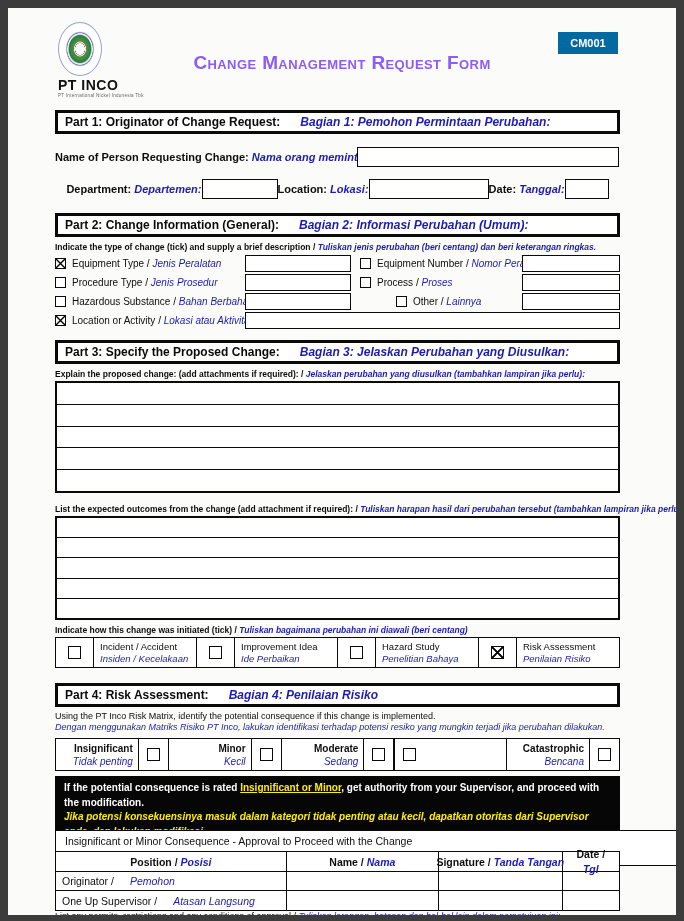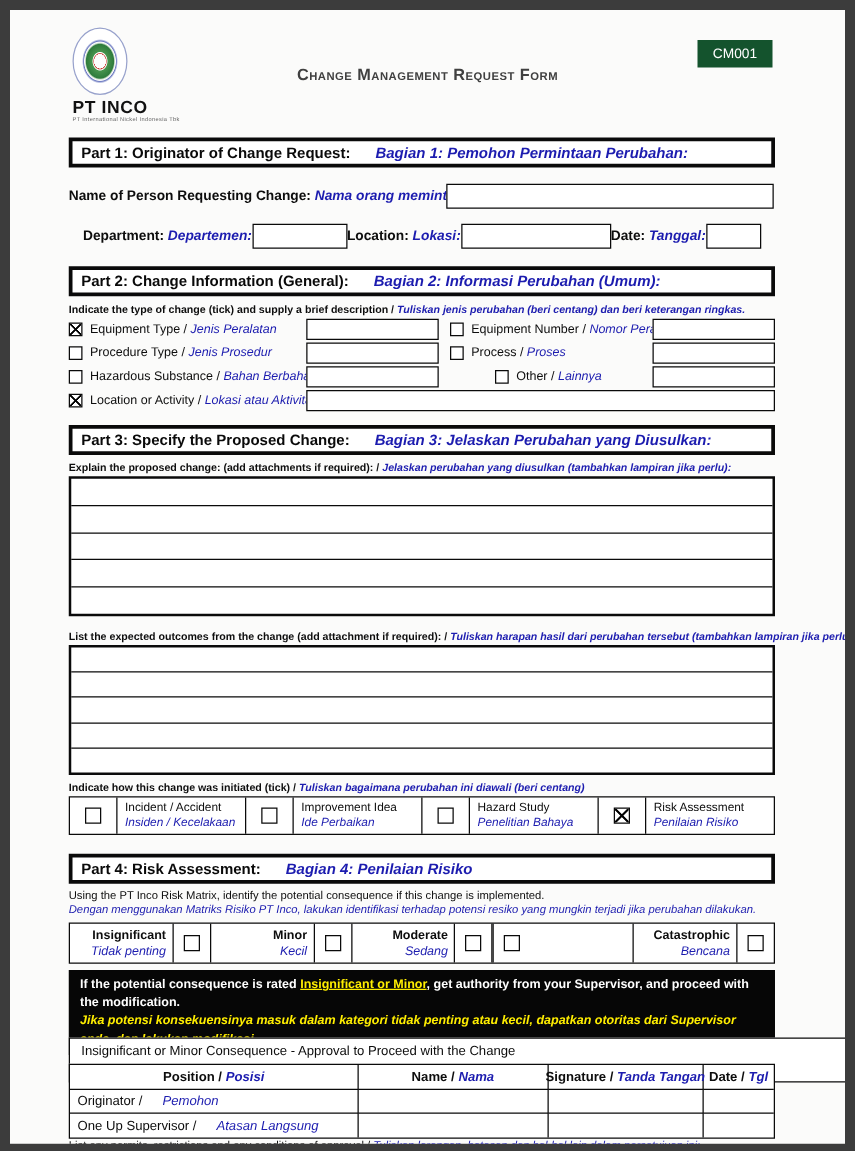--- a/index.html
+++ b/index.html
@@ -20,25 +20,25 @@
     width:44px; height:54px; border-radius:50%;
     background: radial-gradient(ellipse 50% 50% at 50% 50%,
       #ffffff 0%, #fdfdfd 22%, #c43b2e 23%, #ffffff 27%,
       #47934d 30%, #2f7c3c 52%, #d8e6d6 56%, #ffffff 59%,
       #6b79c0 62%, #ffffff 68%);
     border:1px solid #98a2cc;
   }
   .logo-name { font-weight:900; font-size:14px; letter-spacing:.5px; margin-top:1px; }
   .logo-tag { font-size:4.5px; color:#666; letter-spacing:.3px; }
   .form-title {
-    width:100%; text-align:center; font-weight:bold; font-size:13px;
-    font-variant:small-caps; letter-spacing:.4px; color:#404040;
+    width:100%; text-align:center; font-weight:bold; font-size:19px;
+    font-variant:small-caps; letter-spacing:.4px; color:#8b5cf6;
   }
   .badge {
-    background:#14532d; color:#fff; font-weight:normal; font-size:11px;
+    background:#0369a1; color:#fff; font-weight:bold; font-size:11px;
     width:60px; height:22px; display:flex; align-items:center; justify-content:center;
   }
 
   
   .bar {
     left:47px; width:565px; height:24px; border:3px solid #0a0a0a; background:#fff;
     display:flex; align-items:center; padding:0 7px; white-space:nowrap;
   }
   .bar-en { font-weight:bold; font-size:12px; color:#0a0a0a; }
   .bar-id { font-weight:bold; font-style:italic; font-size:12px; color:#1c1caf; margin-left:20px; }
@@ -95,21 +95,21 @@
   .banner .hl { color:#ffee00; text-decoration:underline; }
   .banner .l2 { font-size:10px; font-style:italic; font-weight:bold; color:#ffee00; line-height:1.45; }
 
   .approval-box { left:47px; width:635px; border:1.6px solid #0a0a0a; background:#fff; padding:3px 9px;margin-top:15px; }
   .approval-box .a-en { font-size:10.5px; color:#0d0d0d; margin-top:1px; }
   .approval-box .a-id { font-size:10.5px; color:#1c1caf; font-style:italic; margin-top:3px; }
 
   
   .sign-table { left:47px; width:565px; border:1.6px solid #0a0a0a; background:#fff; display:grid; grid-template-columns:41% 27% 22% 10%; }
   .sg-cell { border-right:1.2px solid #0a0a0a; border-bottom:1.2px solid #0a0a0a; font-size:10.5px; display:flex; align-items:center; }
-  .sg-cell:nth-child(4n) { border-right:none; }
+  .sg-cell:nth-child(4n) { border-right:none;flex-direction:column; }
   .sg-cell.last-row { border-bottom:none; }
   .sg-head { justify-content:center; font-weight:bold; height:20px; white-space:nowrap; gap:3px; }
   .sg-head .lbl-id { font-weight:bold; }
   .sg-pos { padding-left:6px; gap:16px; height:19px; white-space:nowrap; }
   .footer-line { font-size:9px; white-space:nowrap; }
 </style>
 </head>
 <body>
 
 <div class="page">

